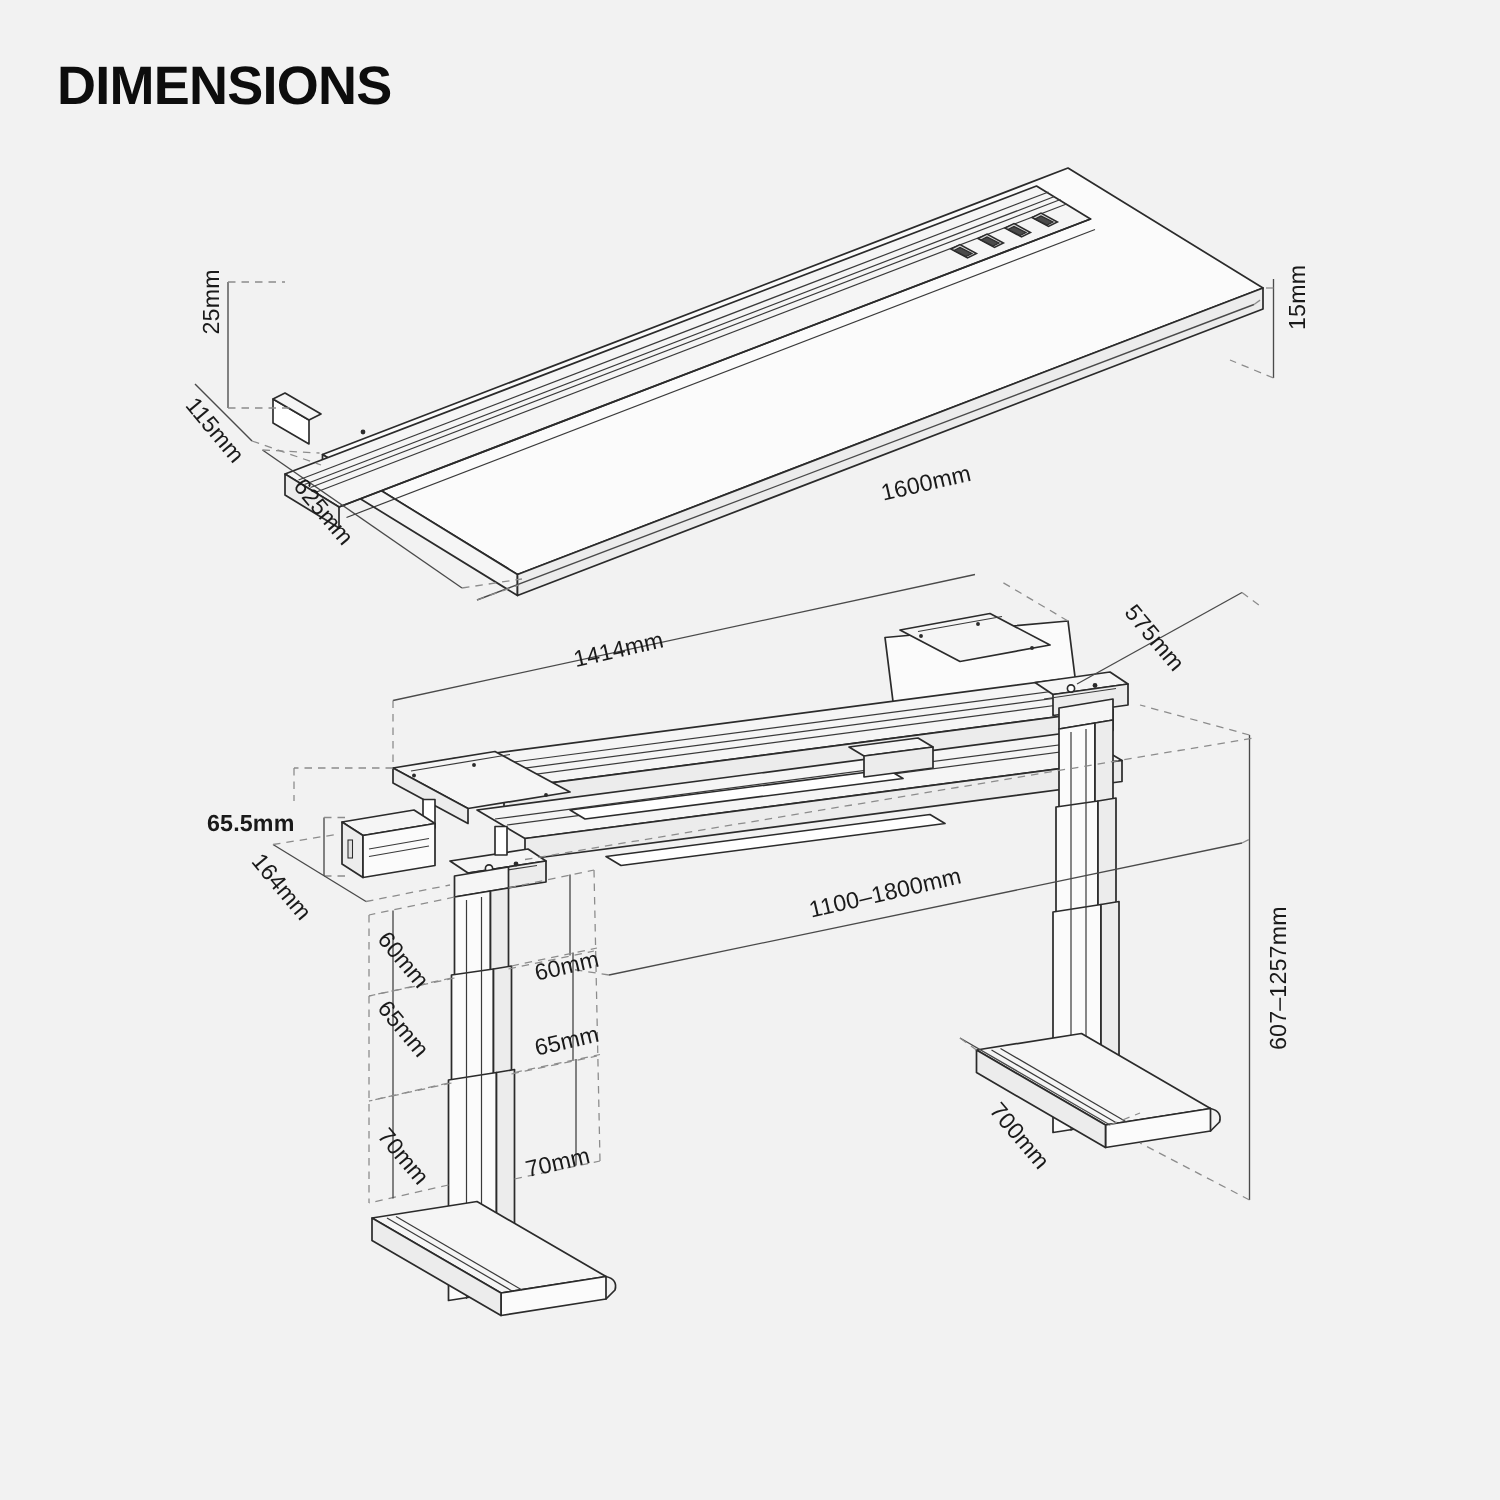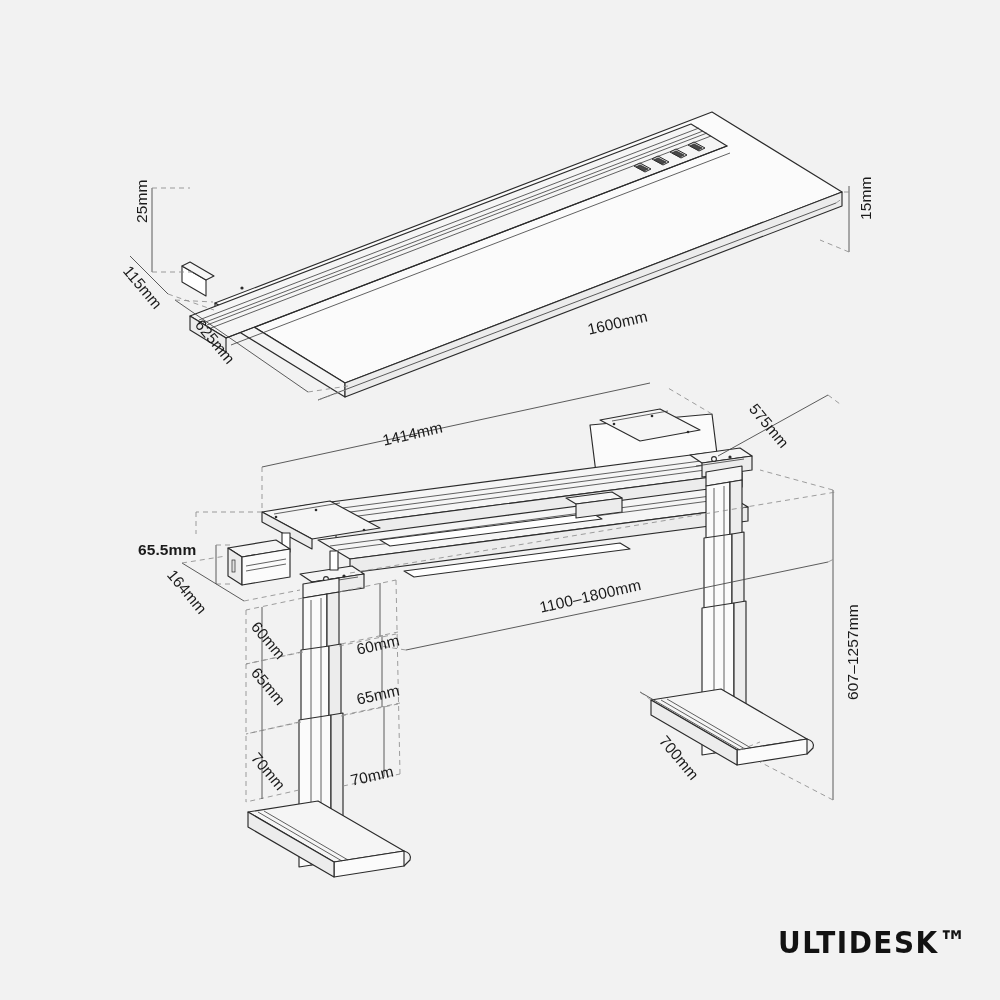--- a/index.html
+++ b/index.html
@@ -54,20 +54,21 @@
     white-space: nowrap;
     transform-origin: 0 50%;
     letter-spacing: 0.1px;
   }
 </style>
 </head>
 <body>
 
 <div id="sheet">
 
+  <div id="page-title">DIMENSIONS</div>
 
   <svg id="drawing" viewBox="0 0 1000 1000" width="1000" height="1000">
     <defs>
       <style>
         .ln   { fill:none; stroke:#2b2b2b; stroke-width:1.15; stroke-linejoin:round; stroke-linecap:round; }
         .lnT  { fill:none; stroke:#3a3a3a; stroke-width:0.8;  stroke-linejoin:round; }
         .face { fill:#fbfbfb; stroke:#2b2b2b; stroke-width:1.15; stroke-linejoin:round; }
         .facA { fill:#f5f5f5; stroke:#2b2b2b; stroke-width:1.15; stroke-linejoin:round; }
         .facB { fill:#ececec; stroke:#2b2b2b; stroke-width:1.15; stroke-linejoin:round; }
         .facW { fill:#ffffff; stroke:#2b2b2b; stroke-width:1.1;  stroke-linejoin:round; }
@@ -354,14 +355,13 @@
     <span class="dim-label" style="left: 357px; top: 650px; transform: translateY(-50%) rotate(-13deg);">60mm</span>
     <span class="dim-label" style="left: 254px; top: 670px; transform: translateY(-50%) rotate(50deg);">65mm</span>
     <span class="dim-label" style="left: 357px; top: 700px; transform: translateY(-50%) rotate(-13deg);">65mm</span>
     <span class="dim-label" style="left: 254px; top: 755px; transform: translateY(-50%) rotate(50deg);">70mm</span>
     <span class="dim-label" style="left: 351px; top: 781px; transform: translateY(-50%) rotate(-13deg);">70mm</span>
     <span class="dim-label" style="left: 540px; top: 608px; transform: translateY(-50%) rotate(-13deg);">1100–1800mm</span>
     <span class="dim-label" style="left: 853px; top: 700px; transform: translateY(-50%) rotate(-90deg);">607–1257mm</span>
     <span class="dim-label" style="left: 662px; top: 738px; transform: translateY(-50%) rotate(50deg);">700mm</span>
   </div>
 
-  <div id="brand-logo">ULTIDESK™</div>
 </div>
 
 </body></html>

